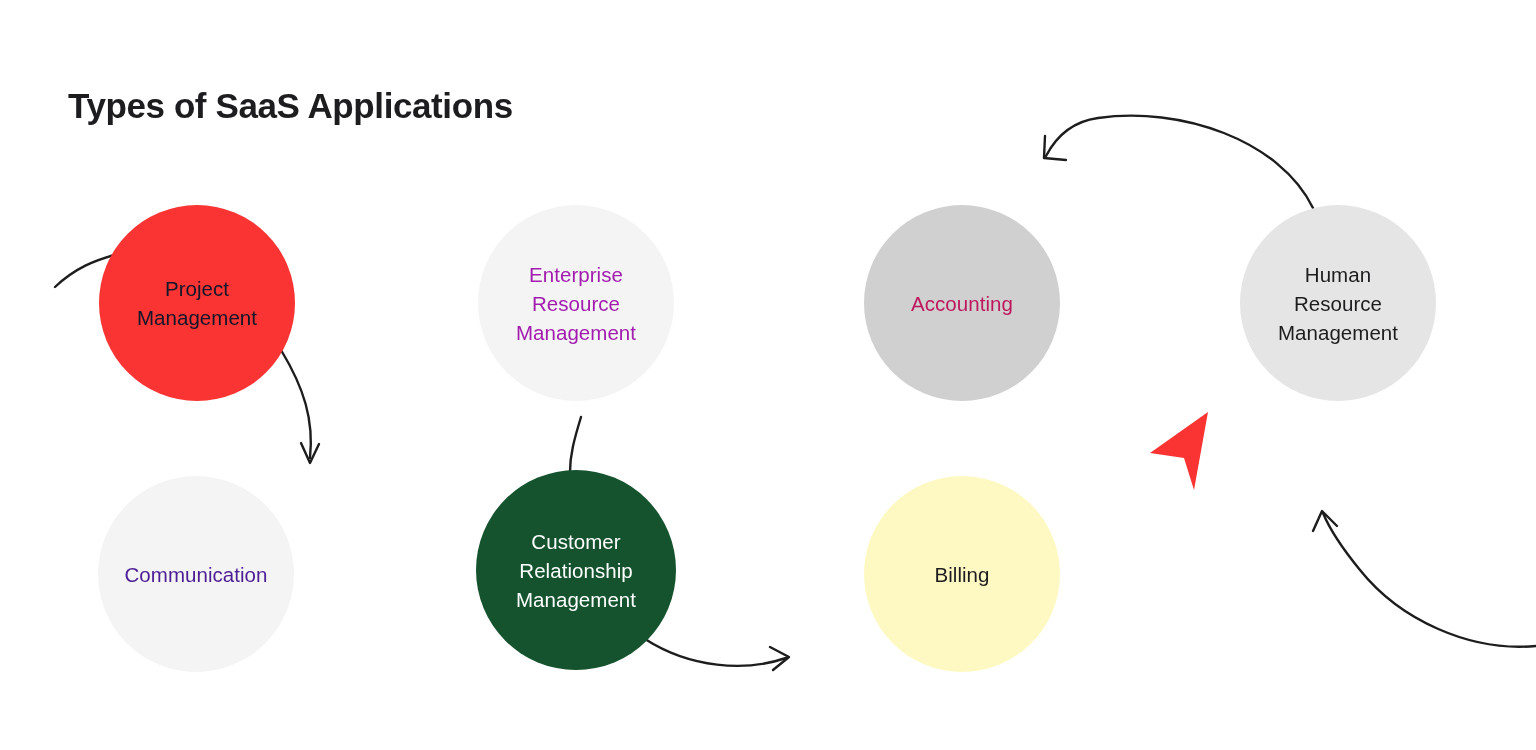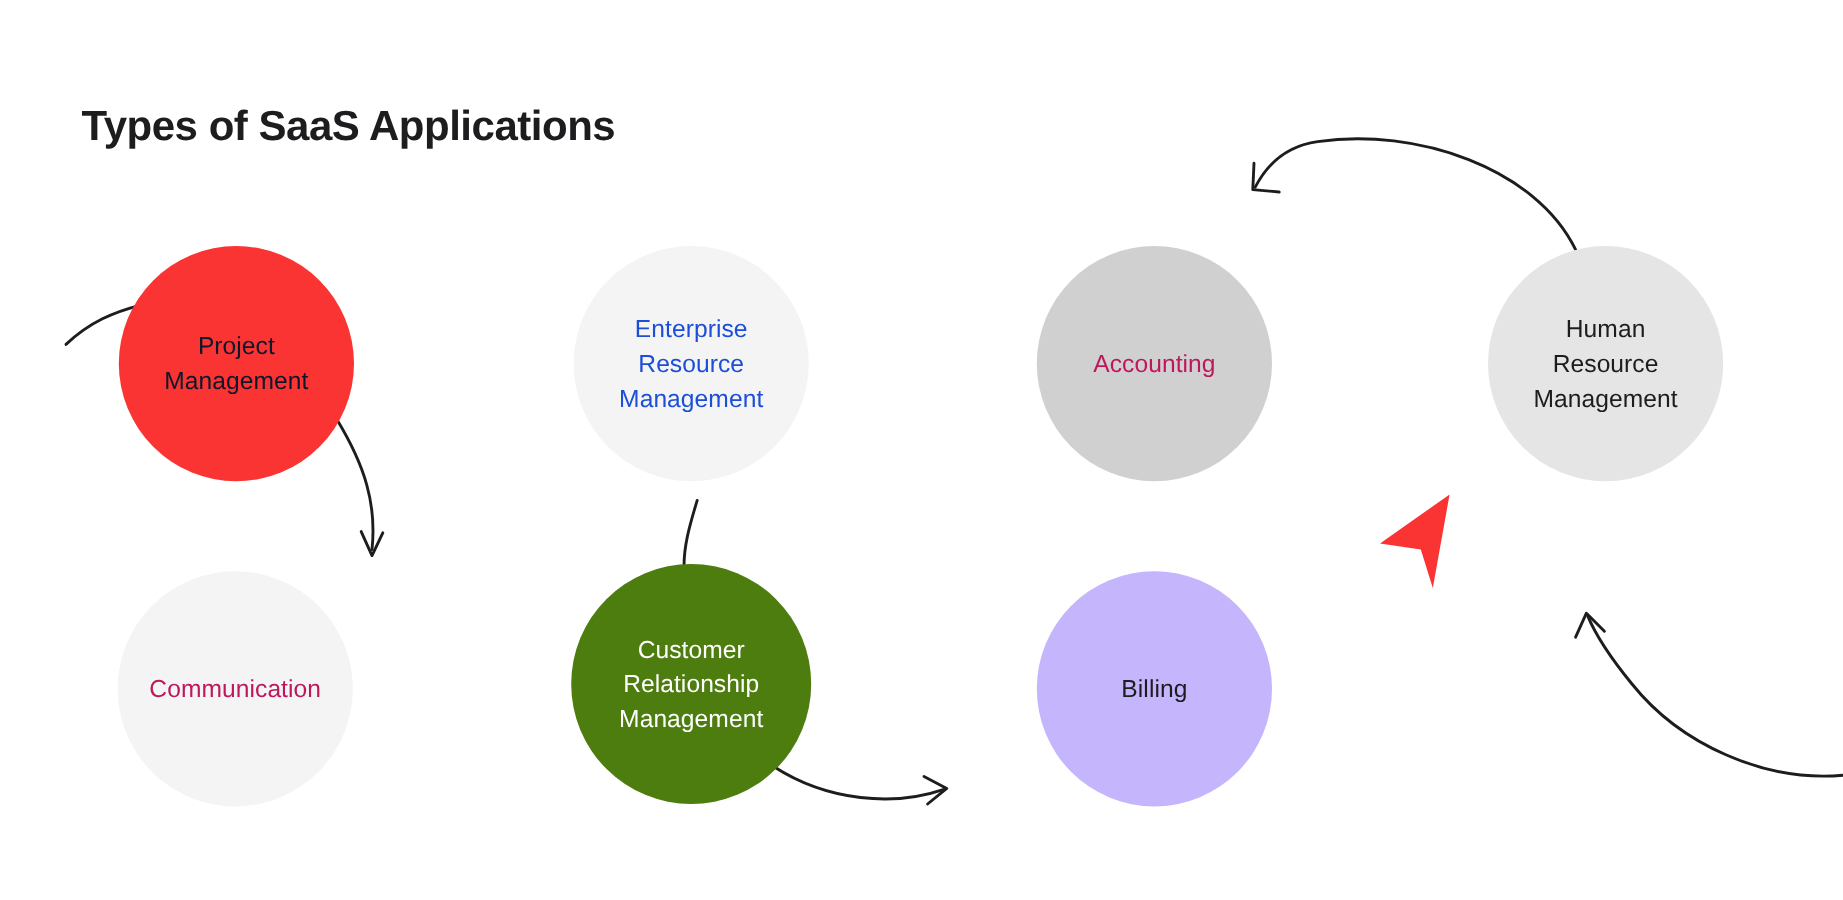--- a/index.html
+++ b/index.html
@@ -98,41 +98,41 @@
         <path d="M 1313 531 L 1322 511 L 1337 526" fill="none" stroke="#1d1d1d" stroke-width="2.4" stroke-linecap="round" stroke-linejoin="round"></path>
       </g>
     </svg>
 
   <div id="node-layer">
       <div class="node" style="left: 99px; top: 205px; width: 196px; height: 196px; background: rgb(250, 51, 51);">
         <div class="node-label" style="color: #0f172a;">Project
 Management</div>
       </div>
       <div class="node" style="left: 478px; top: 205px; width: 196px; height: 196px; background: rgb(244, 244, 244);">
-        <div class="node-label" style="color: #1d4ed8;">Enterprise
+        <div class="node-label" style="color: #a21caf;">Enterprise
 Resource
 Management</div>
       </div>
       <div class="node" style="left: 864px; top: 205px; width: 196px; height: 196px; background: rgb(208, 208, 208);">
         <div class="node-label" style="color: #be185d;">Accounting</div>
       </div>
       <div class="node" style="left: 1240px; top: 205px; width: 196px; height: 196px; background: #e5e5e5;">
         <div class="node-label" style="color: rgb(29, 29, 31);">Human
 Resource
 Management</div>
       </div>
       <div class="node" style="left: 98px; top: 476px; width: 196px; height: 196px; background: rgb(244, 244, 244);">
-        <div class="node-label" style="color: #be185d;">Communication</div>
+        <div class="node-label" style="color: #4c1d95;">Communication</div>
       </div>
-      <div class="node" style="left: 476px; top: 470px; width: 200px; height: 200px; background: #4d7c0f;">
+      <div class="node" style="left: 476px; top: 470px; width: 200px; height: 200px; background: #14532d;">
         <div class="node-label" style="color: rgb(255, 255, 255);">Customer
 Relationship
 Management</div>
       </div>
-      <div class="node" style="left: 864px; top: 476px; width: 196px; height: 196px; background: #c4b5fd;">
+      <div class="node" style="left: 864px; top: 476px; width: 196px; height: 196px; background: #fef9c3;">
         <div class="node-label" style="color: rgb(29, 29, 31);">Billing</div>
       </div>
     </div>
 
   <svg class="cursor-arrow" id="cursor-layer" width="70" height="85" style="left: 1150px; top: 412px;">
       <polygon points="58,0 0,41 34,46 44,78" fill="#fa3333"></polygon>
     </svg>
 
 </div>
 

